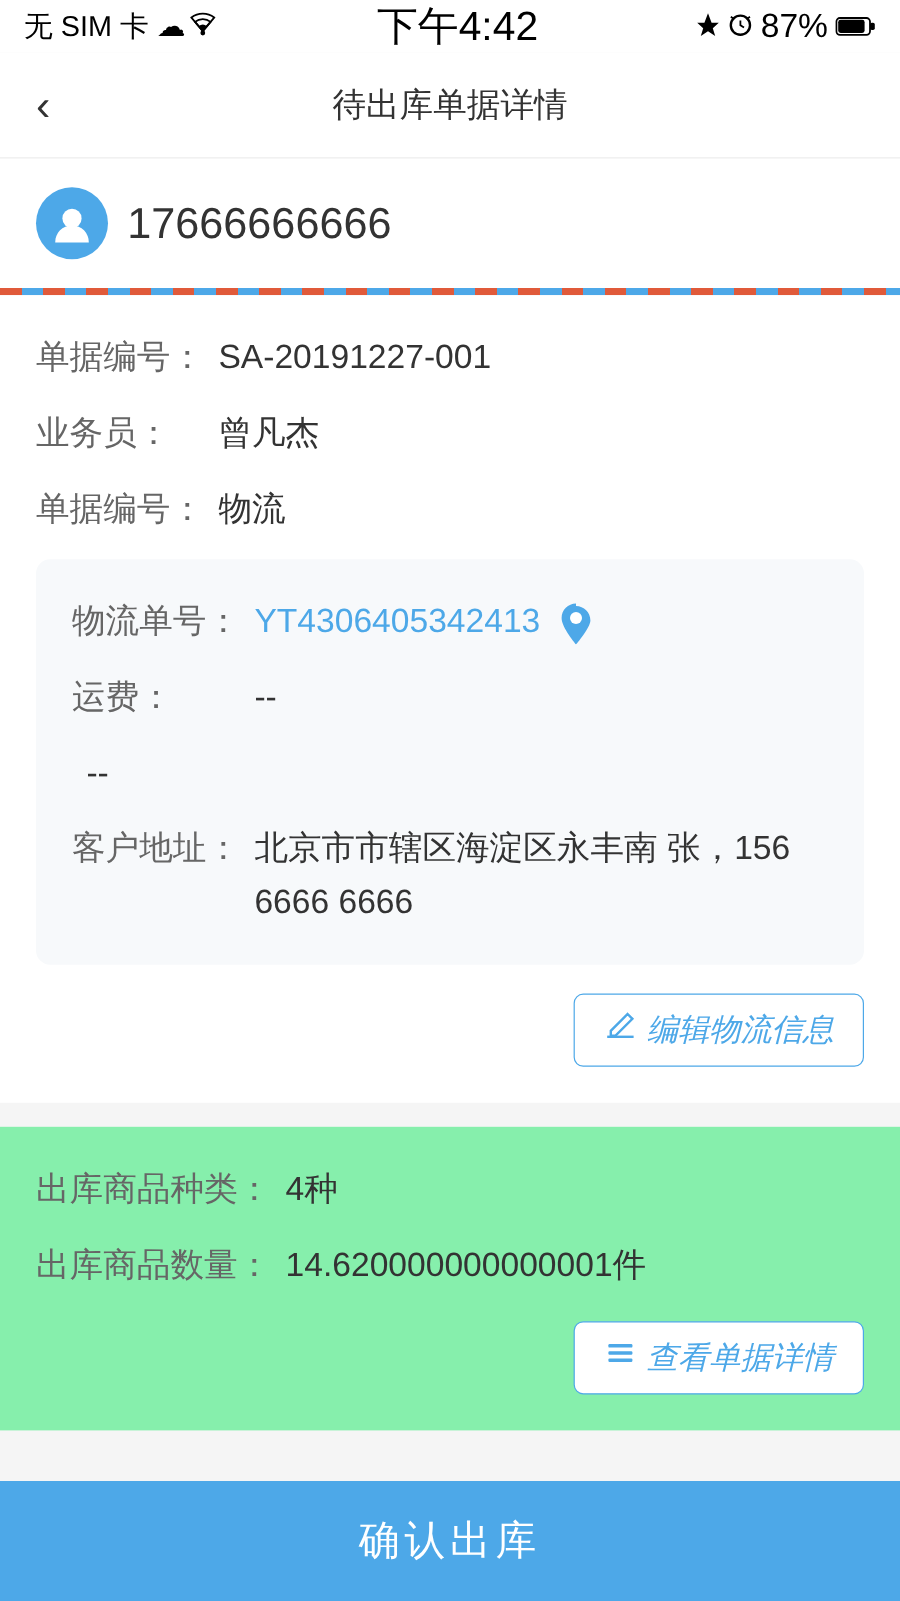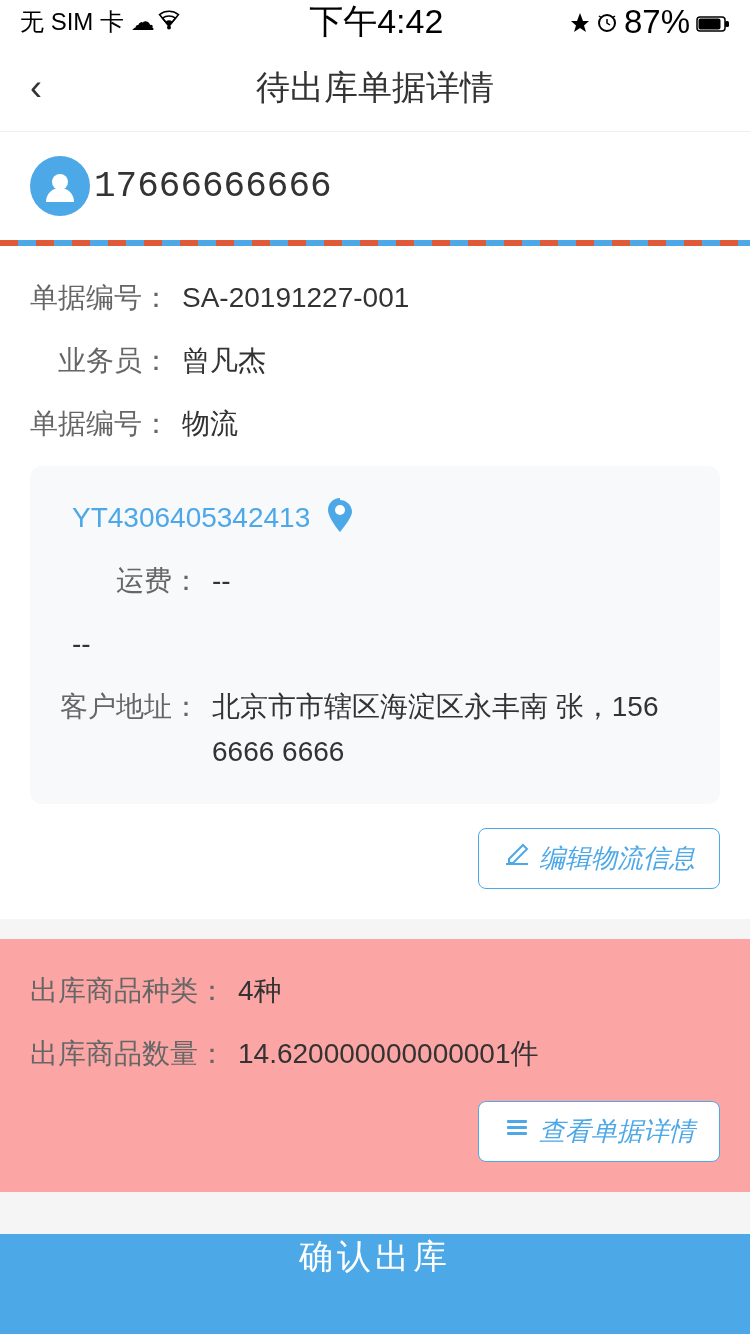--- a/index.html
+++ b/index.html
@@ -32,21 +32,21 @@
       font-size: 24px;
     }
     .status-bar-center {
       font-size: 34px;
       font-weight: 500;
     }
     .status-bar-right {
       display: flex;
       align-items: flex-end;
       gap: 6px;
-      font-size: 33px;
+      font-size: 28px;
     }
 
     
     .nav-bar {
       width: 750px;
       height: 88px;
       background: #fff;
       display: flex;
       align-items: center;
       justify-content: center;
@@ -54,34 +54,33 @@
       border-bottom: 1px solid #eee;
     }
     .nav-back {
       position: absolute;
       left: 30px;
       font-size: 36px;
       color: #333;
       cursor: pointer;
     }
     .nav-title {
-      font-size: 34px;
+      font-size: 28px;
       font-weight: 500;
       color: #333;
     }
 
     
     .user-header {
       background: #fff;
       padding: 24px 30px;
       display: flex;
       align-items: center;
-      gap: 4px;
+      gap: 16px;
       margin-bottom: 0;
-      font-family: Liberation Mono, monospace;
     }
     .user-avatar {
       width: 60px;
       height: 60px;
       border-radius: 50%;
       background: #4da8e8;
       display: flex;
       align-items: center;
       justify-content: center;
       color: white;
@@ -125,34 +124,34 @@
       margin-bottom: 18px;
       font-size: 28px;
       line-height: 1.6;
     }
     .info-row:last-child {
       margin-bottom: 0;
     }
     .info-label {
       color: #666;
       min-width: 140px;
-      text-align: right;
+      text-align: left;
       flex-shrink: 0;
     }
     .info-value {
       color: #333;
       flex: 1;
       margin-left: 12px;
     }
     .info-value.blue {
       color: #4da8e8;
     }
     .tracking-row {
       display: flex;
-      align-items: flex-start;
+      align-items: center;
       gap: 12px;
     }
     .location-icon {
       width: 36px;
       height: 36px;
       display: inline-flex;
       align-items: center;
       justify-content: center;
       flex-shrink: 0;
     }
@@ -173,40 +172,41 @@
       background: #fff;
       display: flex;
       align-items: center;
       gap: 8px;
       cursor: pointer;
       font-style: italic;
     }
 
     
     .goods-section {
-      background: #fca5a5;
+      background: #86efac;
       padding: 30px;
       margin-bottom: 20px;
     }
     .view-btn-row {
       display: flex;
       align-items: center;
       justify-content: flex-end;
       margin-top: 24px;
     }
 
     
     .confirm-btn-wrap {
       position: fixed;
       bottom: 0;
       left: 0;
       width: 750px;
       background: #4da8e8;
       height: 100px;
       display: flex;
+      align-items: center;
       justify-content: center;
       cursor: pointer;
     }
     .confirm-btn-text {
       color: #fff;
       font-size: 34px;
       font-weight: 500;
       letter-spacing: 4px;
     }
 
@@ -281,20 +281,21 @@
     <span class="info-label">业务员：</span>
     <span class="info-value">曾凡杰</span>
   </div>
   <div class="info-row">
     <span class="info-label">单据编号：</span>
     <span class="info-value">物流</span>
   </div>
 
   <div class="section-card">
     <div class="info-row">
+      <span class="info-label">物流单号：</span>
       <span class="info-value blue tracking-row">
         <span>YT4306405342413</span>
         <span class="location-icon">
           <svg width="32" height="36" viewBox="0 0 32 36">
             <path d="M16 2C9.4 2 4 7.4 4 14c0 8 12 22 12 22s12-14 12-20c0-6.6-5.4-12-12-12z" fill="#4da8e8"></path>
             <circle cx="16" cy="14" r="5" fill="white"></circle>
           </svg>
         </span>
       </span>
     </div>

